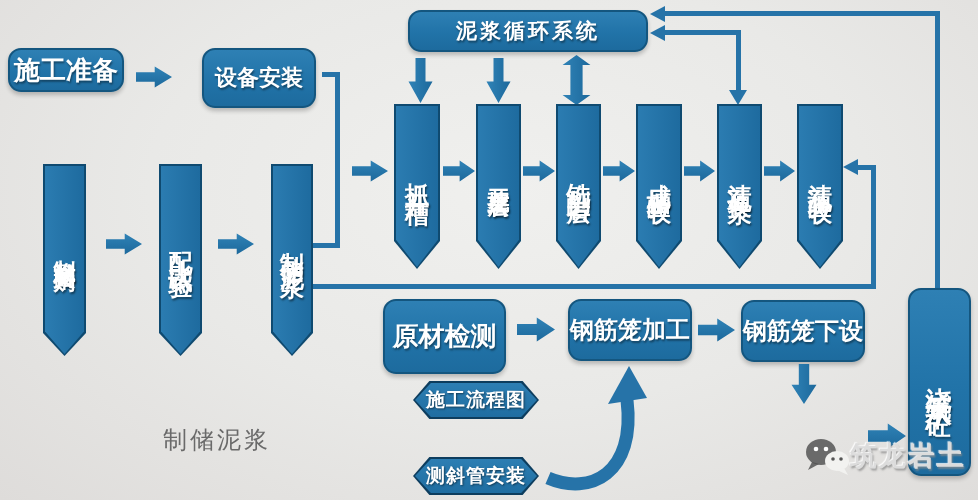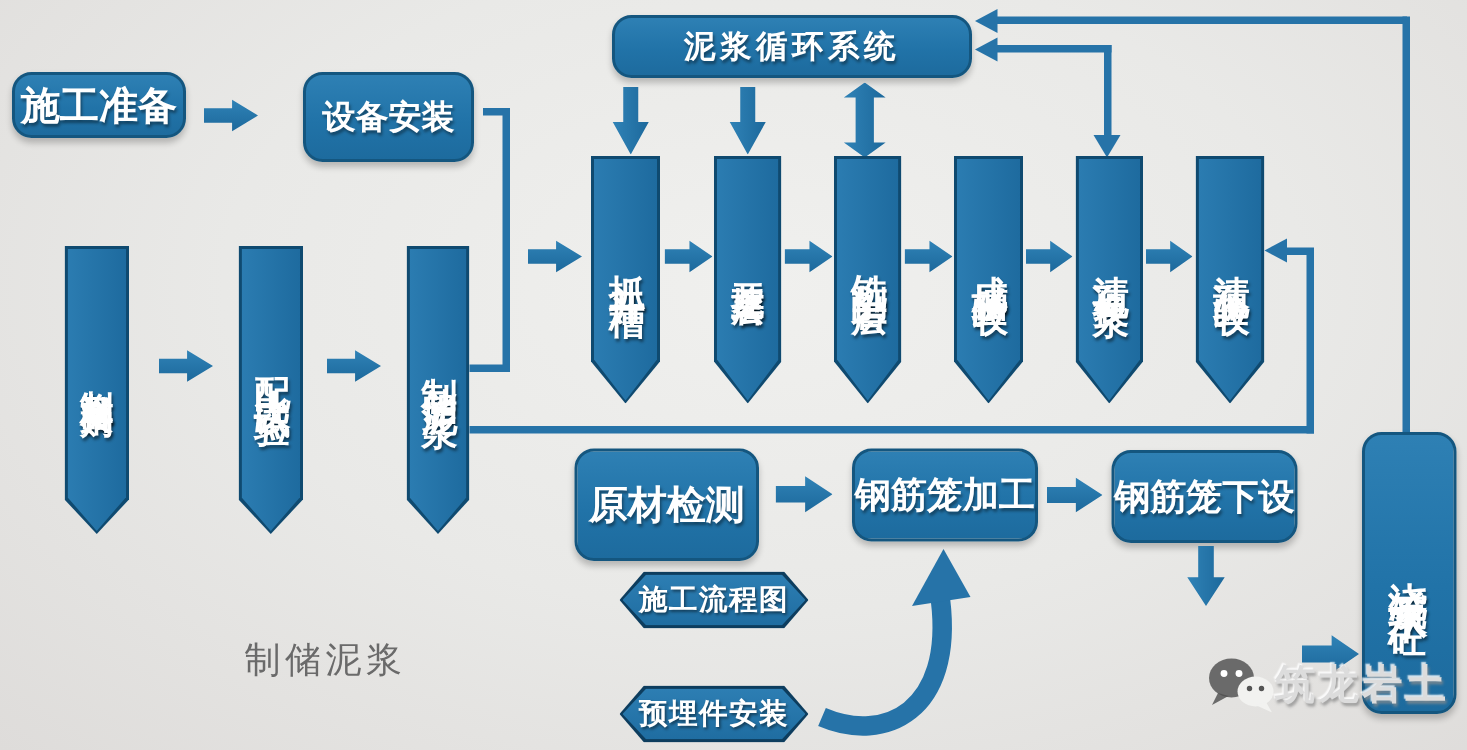--- a/index.html
+++ b/index.html
@@ -164,21 +164,21 @@
   </div>
 
   <div class="banner" style="left:413px;top:381px;width:126px;height:38px;">
     <div class="shape"></div>
       <div class="shape-in"></div>
     <div class="label">施工流程图</div>
   </div>
   <div class="banner" style="left:413px;top:457px;width:126px;height:38px;">
     <div class="shape"></div>
       <div class="shape-in"></div>
-    <div class="label">预埋件安装</div>
+    <div class="label">测斜管安装</div>
   </div>
 
   <div class="caption" style="left:163px;top:424px;">制储泥浆</div>
 
   <svg style="position:absolute;left:804px;top:437px;" width="48" height="38" viewBox="0 0 48 38">
     <ellipse cx="17" cy="15" rx="15" ry="13" fill="#4f4f4f" opacity="0.82"></ellipse>
     <polygon points="8,25 4,33 15,27" fill="#4f4f4f" opacity="0.82"></polygon>
     <circle cx="12" cy="12" r="2.3" fill="#ffffff"></circle>
     <circle cx="22" cy="12" r="2.3" fill="#ffffff"></circle>
     <ellipse cx="33" cy="24" rx="12" ry="10" fill="#f2f2f0"></ellipse>

